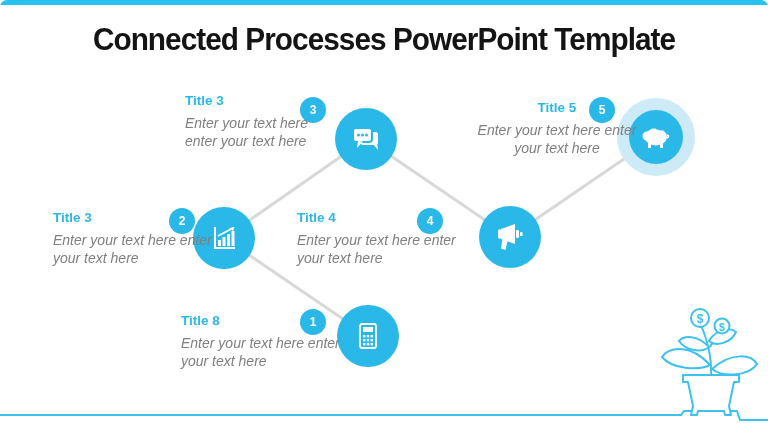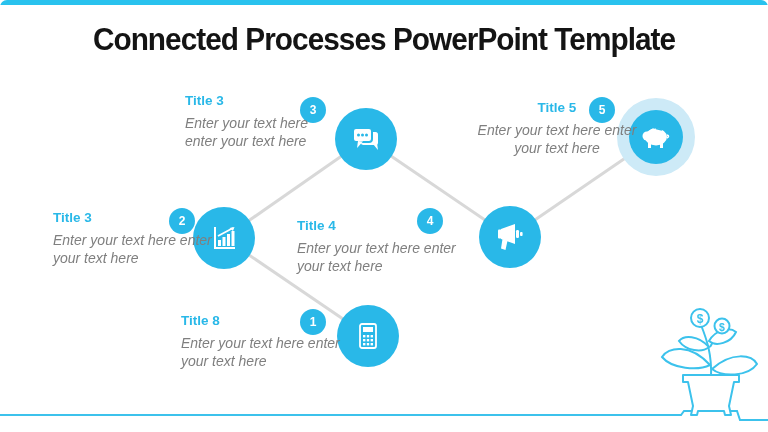--- a/index.html
+++ b/index.html
@@ -86,21 +86,21 @@
 
   #badge-1 { left: 300px; top: 309px; }
   #badge-2 { left: 169px; top: 208px; }
   #badge-3 { left: 300px; top: 97px; }
   #badge-4 { left: 417px; top: 208px; }
   #badge-5 { left: 589px; top: 97px; }
 
   #text-1 { left: 181px; top: 313px; width: 160px; }
   #text-2 { left: 53px;  top: 210px; width: 162px; }
   #text-3 { left: 185px; top: 93px; width: 140px; }
-  #text-4 { left: 297px; top: 210px; width: 160px; margin-top: 8px; }
+  #text-4 { left: 297px; top: 210px; width: 160px; }
   #text-5 { left: 477px; top: 100px; width: 160px; text-align: center; }
 </style>
 </head>
 <body>
 
 <div class="slide">
 
   <div class="topbar"></div>
 
   <h1 class="main-title">Connected Processes PowerPoint Template</h1>

